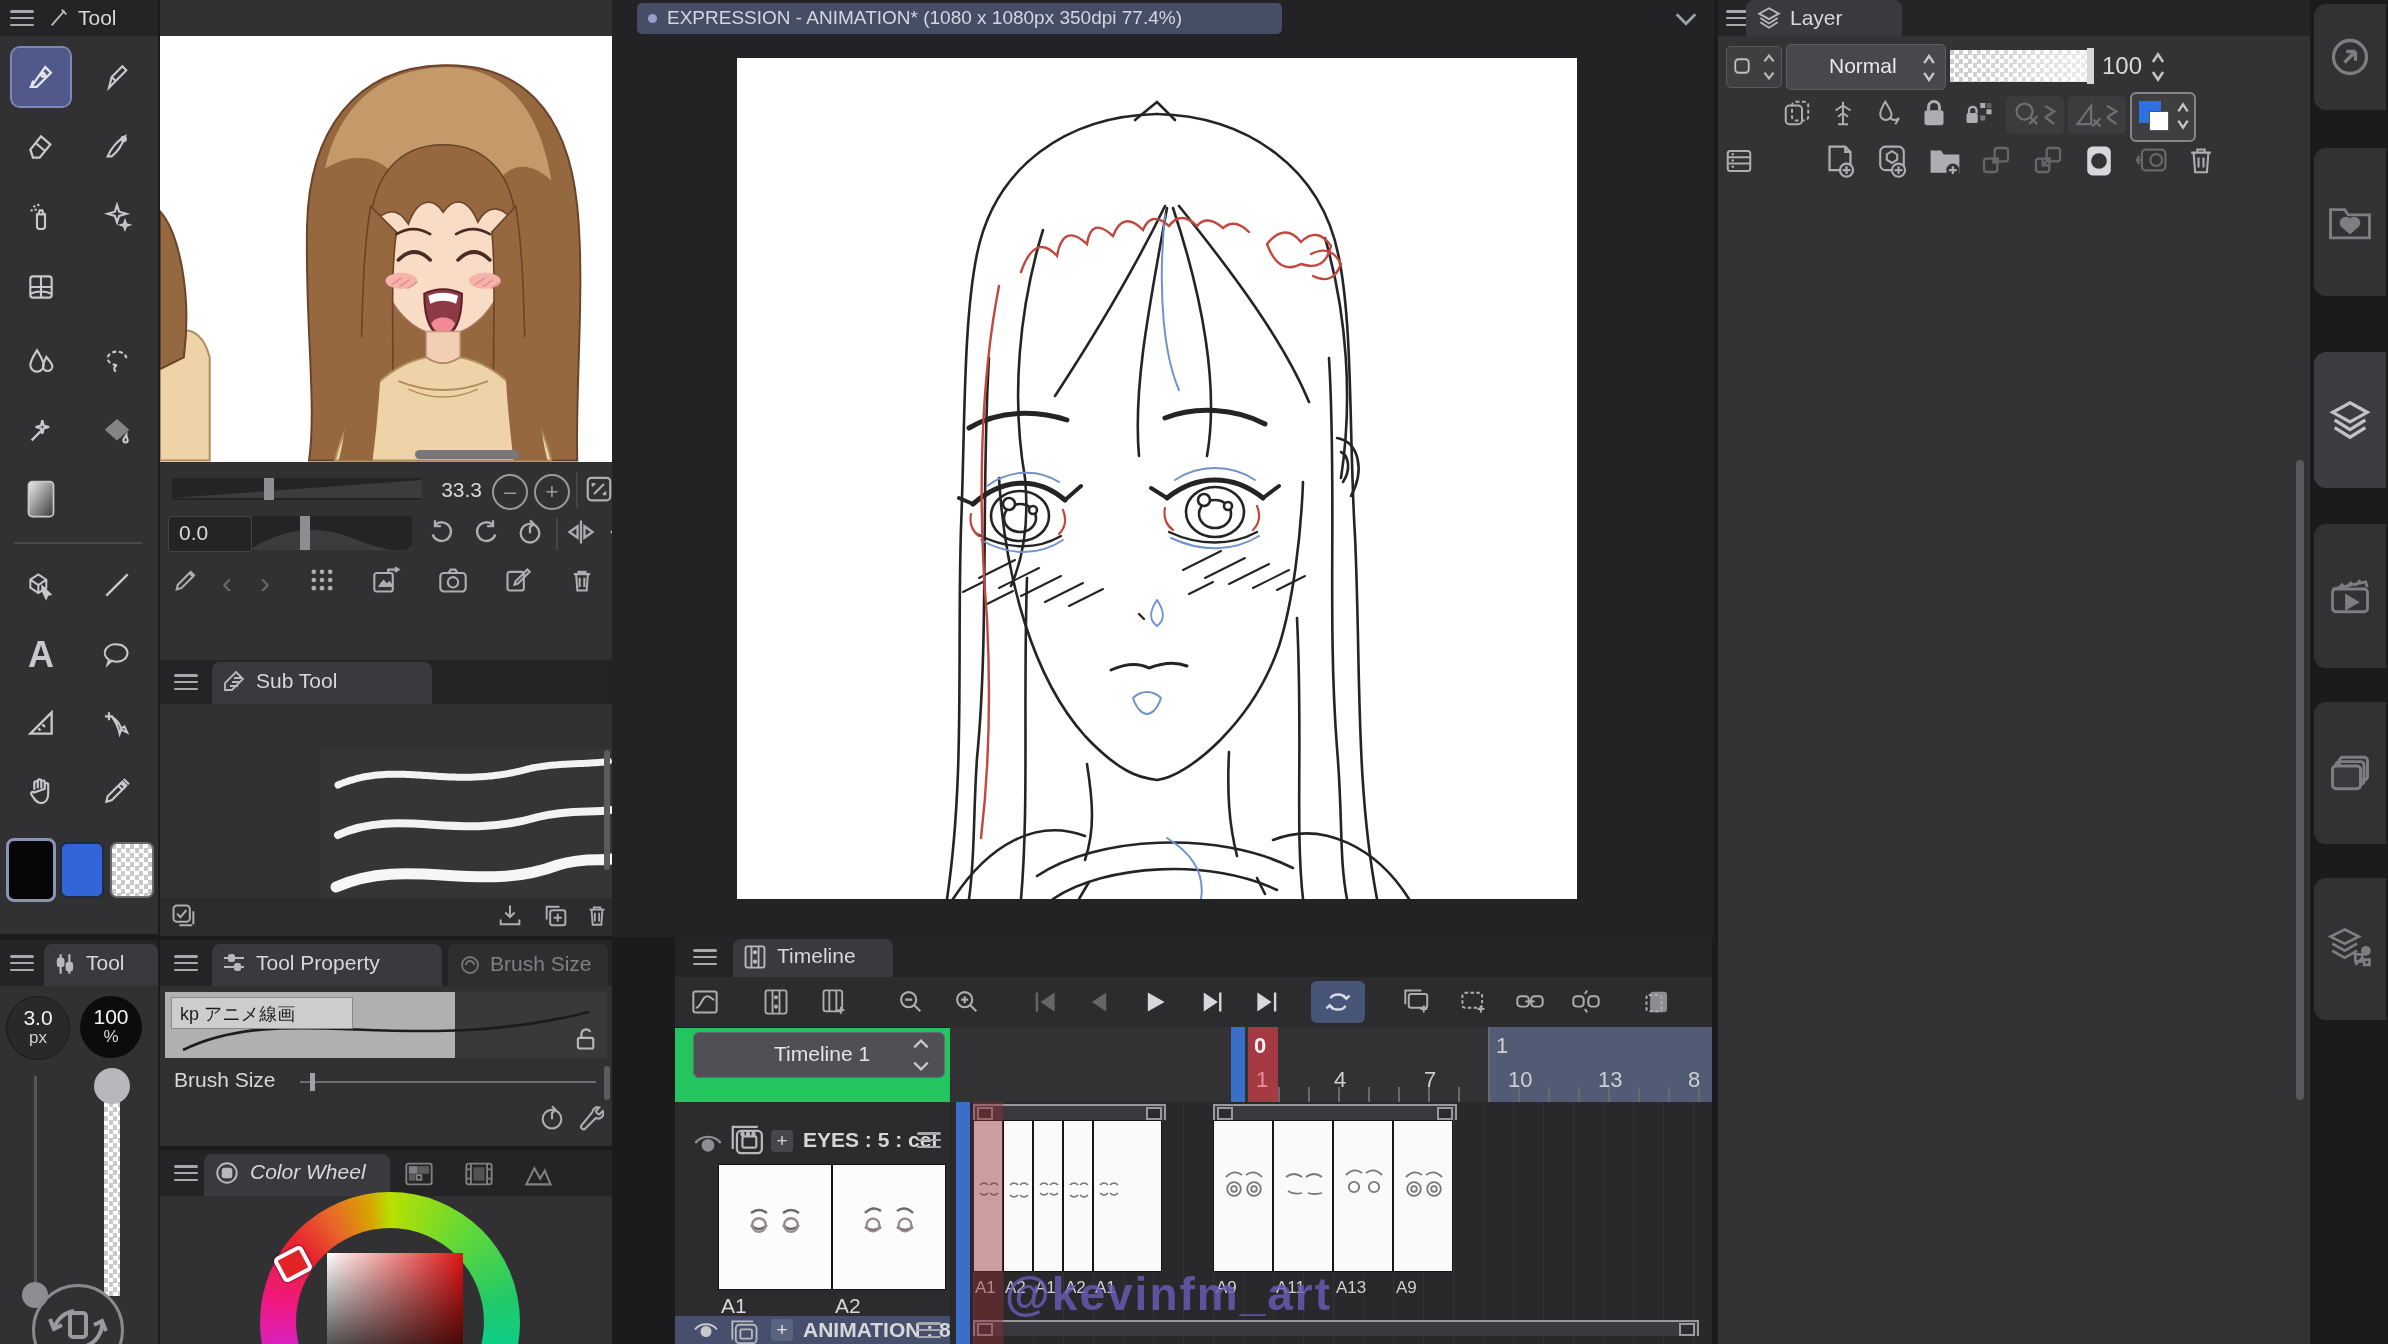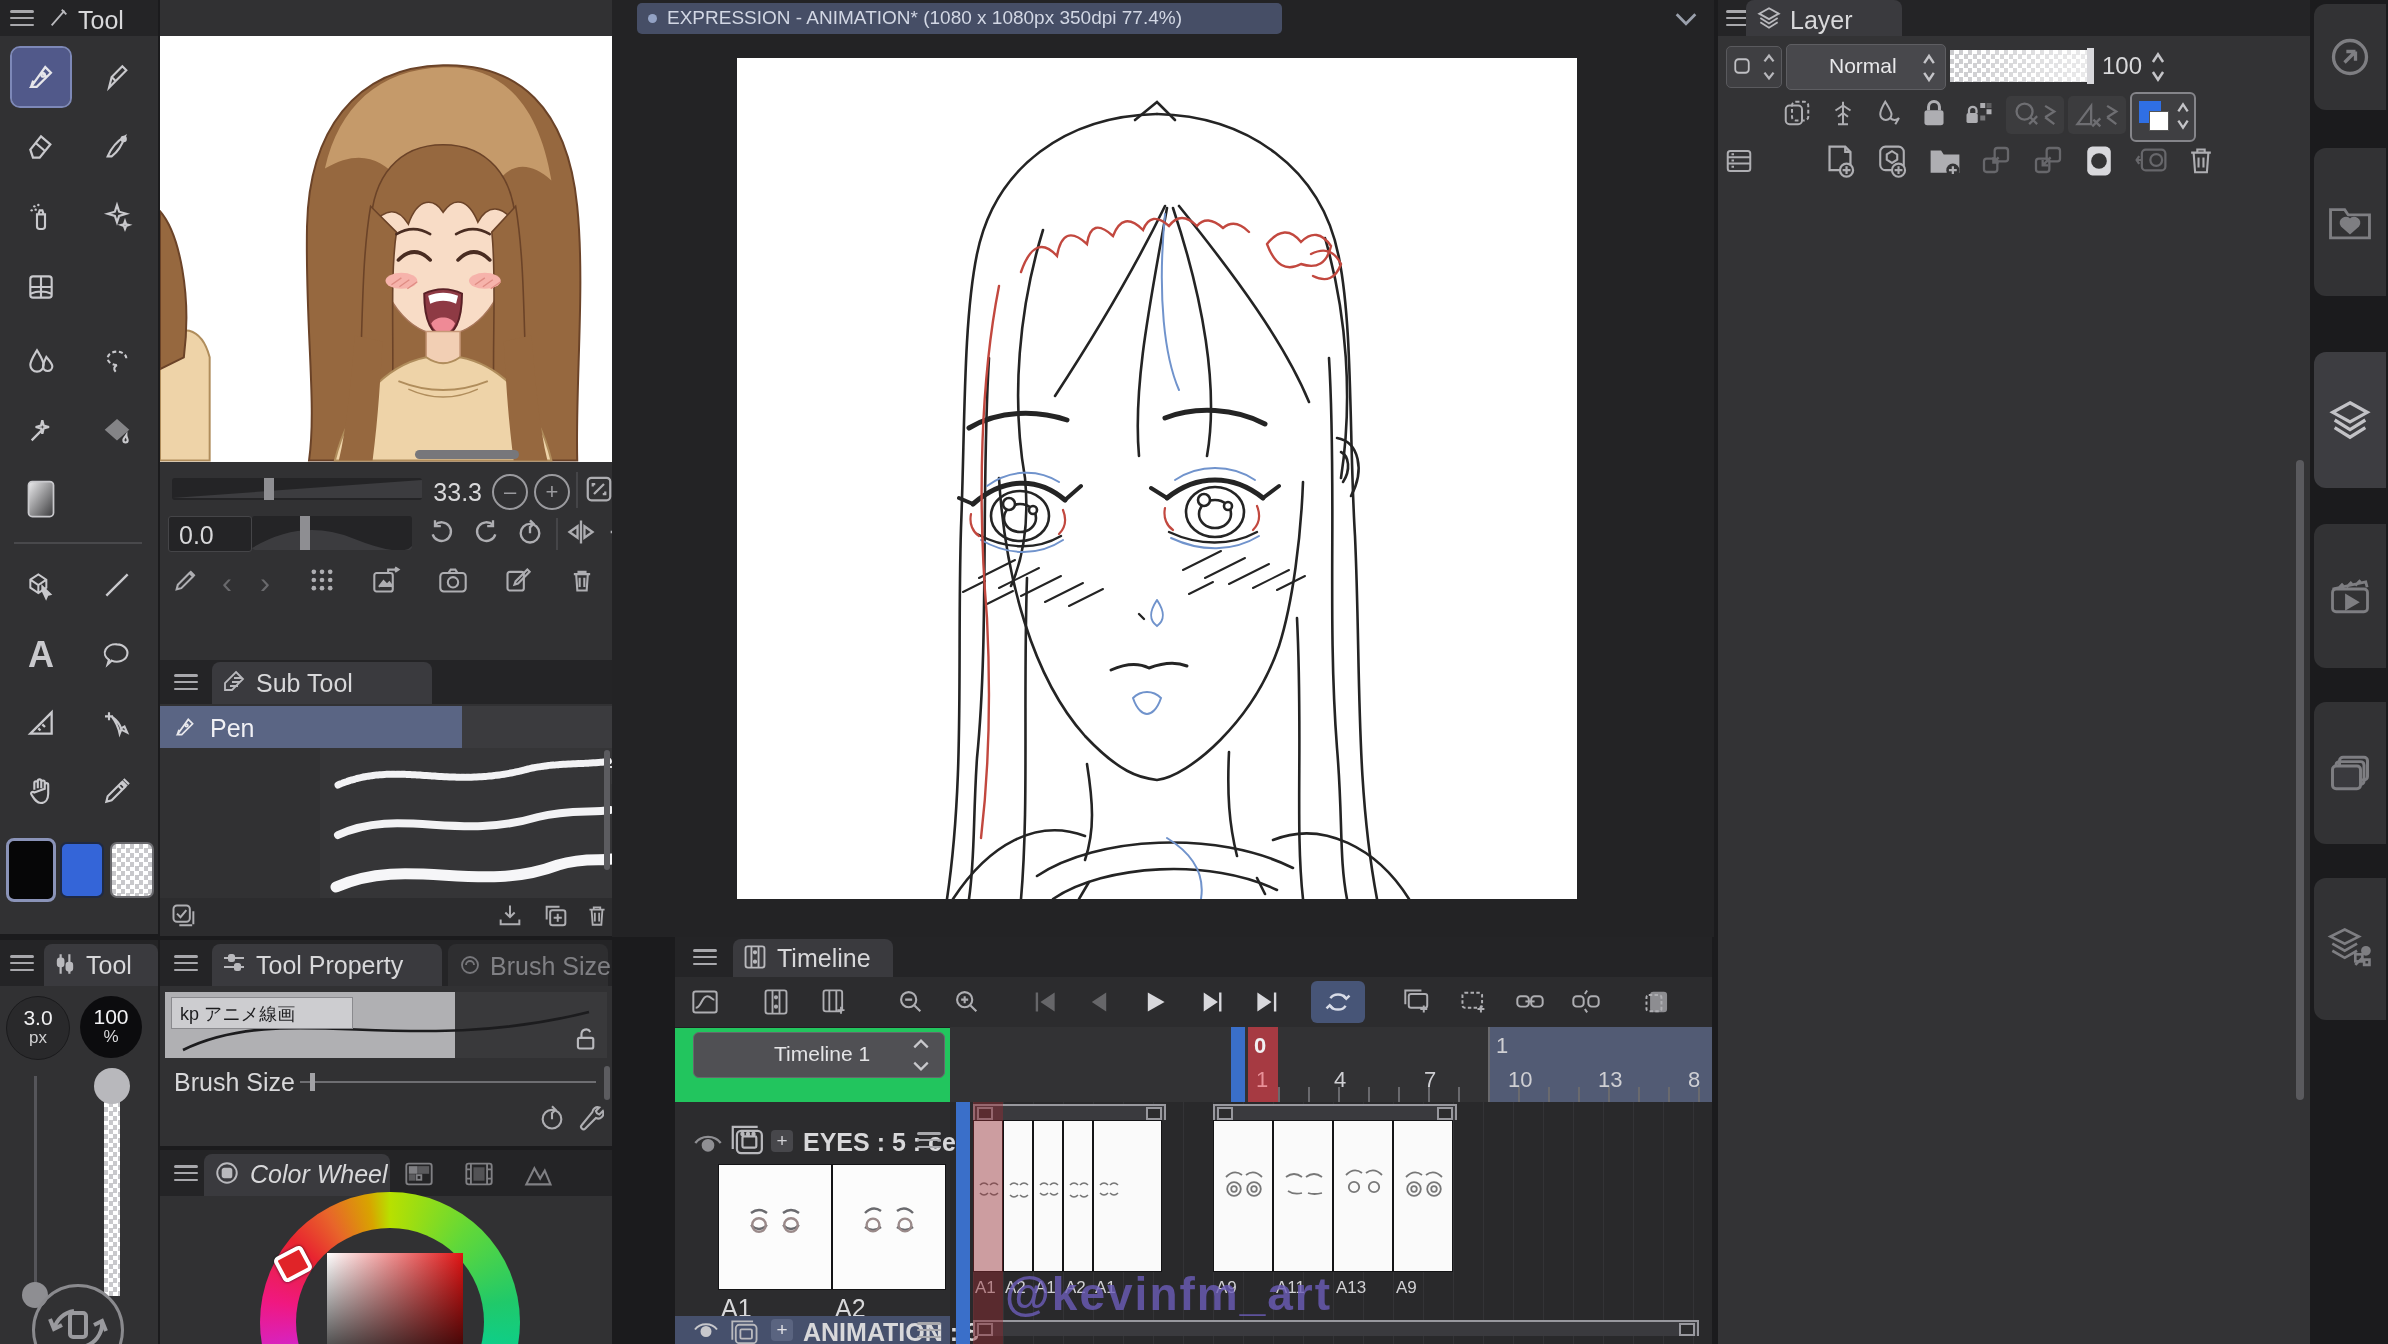--- a/index.html
+++ b/index.html
@@ -2,21 +2,21 @@
 <html><head>
 <meta charset="utf-8">
 <style>
   html,body{margin:0;padding:0;background:#101012;}
   .app{position:relative;width:2388px;height:1344px;background:#1b1b1d;overflow:hidden;
        font-family:"Liberation Sans",sans-serif;color:#d6d6d8;-webkit-font-smoothing:antialiased;}
   .p{position:absolute;}
   .panel{position:absolute;background:#313133;}
   .tabbar{position:absolute;background:#242426;}
   .tab-active{background:#3a3a3e;border-radius:8px 8px 0 0;}
-  .tlabel{font-size:25px;color:#d8d8da;white-space:nowrap;}
+  .tlabel{font-size:21px;color:#d8d8da;white-space:nowrap;}
   .dim{opacity:.45;}
   .ham{display:flex;flex-direction:column;justify-content:space-between;width:24px;height:16px;}
   .ham i{display:block;height:2.5px;background:#a8a8ac;border-radius:2px;}
   svg{display:block;}
   .icon{color:#b9b9bd;}
   .icon-dim{color:#6e6e72;}
   .toolbtn{position:absolute;width:58px;height:58px;border-radius:8px;display:flex;align-items:center;justify-content:center;color:#c9c9cd;}
   .toolbtn.sel{background:#51598a;outline:2px solid #7d88b8;}
   .checker-sm{background:repeating-conic-gradient(#ffffff 0% 25%,#c8c8cb 0% 50%);background-size:9px 9px;}
   .eyeic{position:absolute;color:#8f8f93;}
@@ -368,30 +368,20 @@
         </span>
       <div class="tab-active p" style="left:52px;top:2px;width:220px;height:42px;"></div>
       <span class="p icon" style="left:62px;top:9px;">
         <svg width="24" height="24" viewBox="0 0 24 24" fill="none" stroke="currentColor" stroke-width="1.8">
             <path d="M14 3 L21 10 L10 21 H3 v-7 Z M12 9 h8 M10 13 h8 M8 17 h8"></path>
           </svg>
         </span>
       <span class="p tlabel" style="left:96px;top:9px;">Sub Tool</span>
     </div>
 
-    <div class="p" style="left:0;top:46px;width:452px;height:42px;background:#3b3b3e;">
-      <div class="p" style="left:0;top:0;width:302px;height:42px;background:#5a6584;"></div>
-      <span class="p" style="left:12px;top:8px;color:#e8e8ec;">
-        <svg width="26" height="26" viewBox="0 0 24 24" fill="none" stroke="currentColor" stroke-width="1.6">
-            <path d="M5 19 L15 5 l4 4 L9 19 Z M5 19 l1.5-4.5"></path>
-            <circle cx="13.5" cy="10.5" r="1.2"></circle>
-          </svg>
-        </span>
-      <span class="p tlabel" style="left:50px;top:8px;color:#f0f0f4;">Pen</span>
-    </div>
 
     <div class="stroke-row" style="top:88px;">
       <svg width="290" height="44" viewBox="0 0 290 44" style="position:absolute;left:8px;top:3px;">
           <path d="M10,34 C70,8 120,40 200,18 C230,11 260,14 282,10" fill="none" stroke="#f2f2f4" stroke-width="7" stroke-linecap="round" stroke-dasharray="3 2"></path>
         </svg>
       <span class="tlabel">Textured pen</span>
     </div>
     <div class="stroke-row" style="top:138px;">
       <svg width="290" height="44" viewBox="0 0 290 44" style="position:absolute;left:8px;top:3px;">
           <path d="M10,34 C70,6 130,40 210,16 C240,8 265,12 282,9" fill="none" stroke="#f2f2f4" stroke-width="8" stroke-linecap="round"></path>

